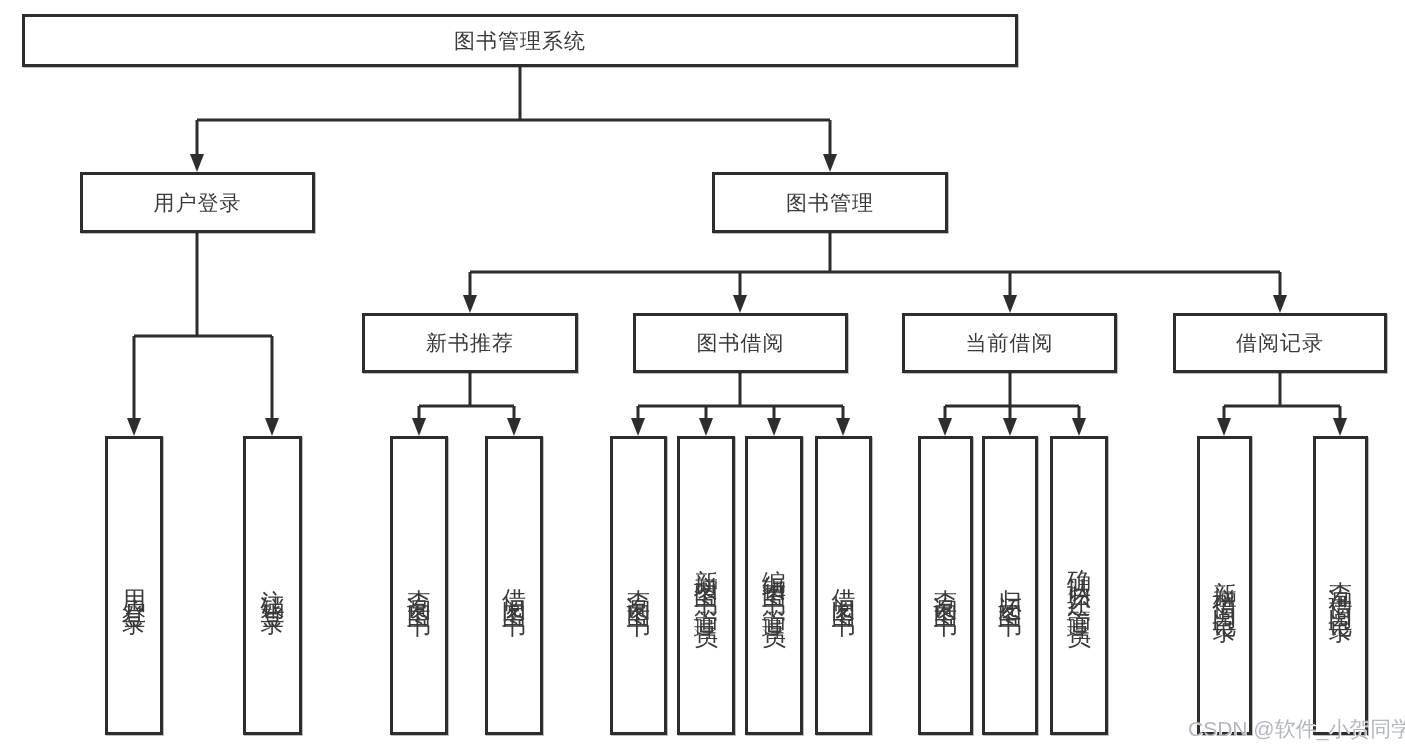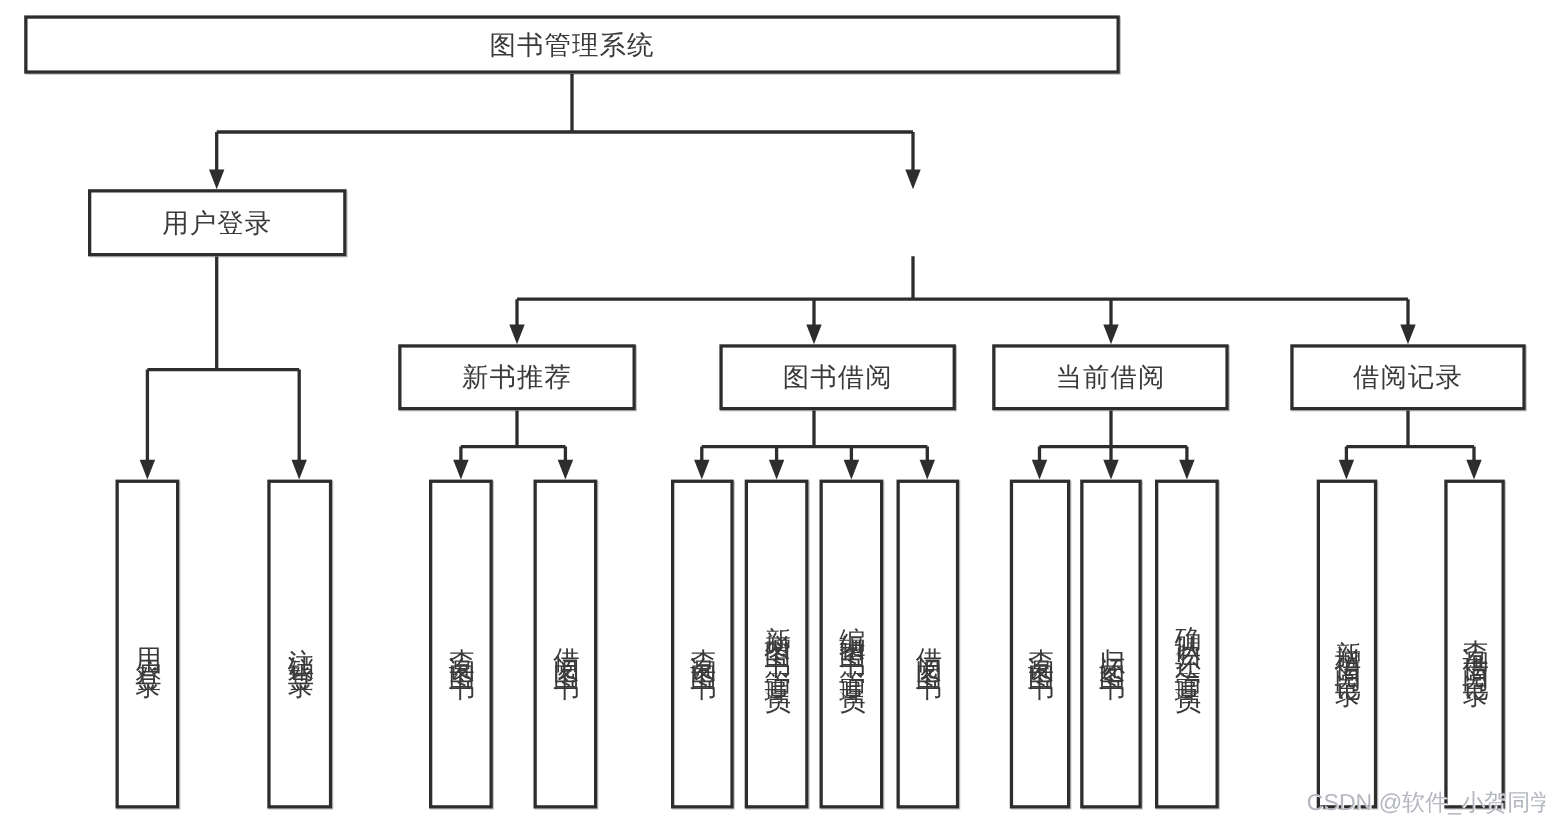--- a/index.html
+++ b/index.html
@@ -28,21 +28,21 @@
     box-sizing: border-box;
     border: 3px solid #2d2d2d;
     background: #ffffff;
     display: flex;
     align-items: center;
     justify-content: center;
     color: #3a3a3a;
     box-shadow: 1px 1px 0 rgba(0,0,0,0.25);
   }
   .node.h {
-    font-size: 24px;
+    font-size: 21px;
     letter-spacing: 1px;
     white-space: nowrap;
   }
   .node.v {
     top: 436px;
     height: 299px;
     font-size: 24px;
   }
   .node.v .vtext {
     writing-mode: vertical-rl;
@@ -110,23 +110,24 @@
       <path d="M1072 418 L1086 418 L1079 436 Z"></path>
 
       <path d="M1217 418 L1231 418 L1224 436 Z"></path>
       <path d="M1333 418 L1347 418 L1340 436 Z"></path>
     </g>
   </svg>
 
   <div class="node h" style="left:22px; top:14px; width:996px; height:53px;">图书管理系统</div>
 
   <div class="node h" style="left:80px; top:172px; width:235px; height:61px;">用户登录</div>
+  <div class="node h" style="left:712px; top:172px; width:236px; height:61px;">图书管理</div>
 
   <div class="node h" style="left:362px; top:313px; width:216px; height:60px;">新书推荐</div>
-  <div class="node h" style="left:633px; top:313px; width:215px; height:60px;margin-left:21px;">图书借阅</div>
+  <div class="node h" style="left:633px; top:313px; width:215px; height:60px;">图书借阅</div>
   <div class="node h" style="left:902px; top:313px; width:215px; height:60px;text-align:center;">当前借阅</div>
   <div class="node h" style="left:1173px; top:313px; width:214px; height:60px;">借阅记录</div>
 
   <div class="node v" style="left:105px; width:58px;">
     <span class="vtext">用户登录</span>
   </div>
   <div class="node v" style="left:243px; width:59px;">
     <span class="vtext">注销登录</span>
   </div>
 

